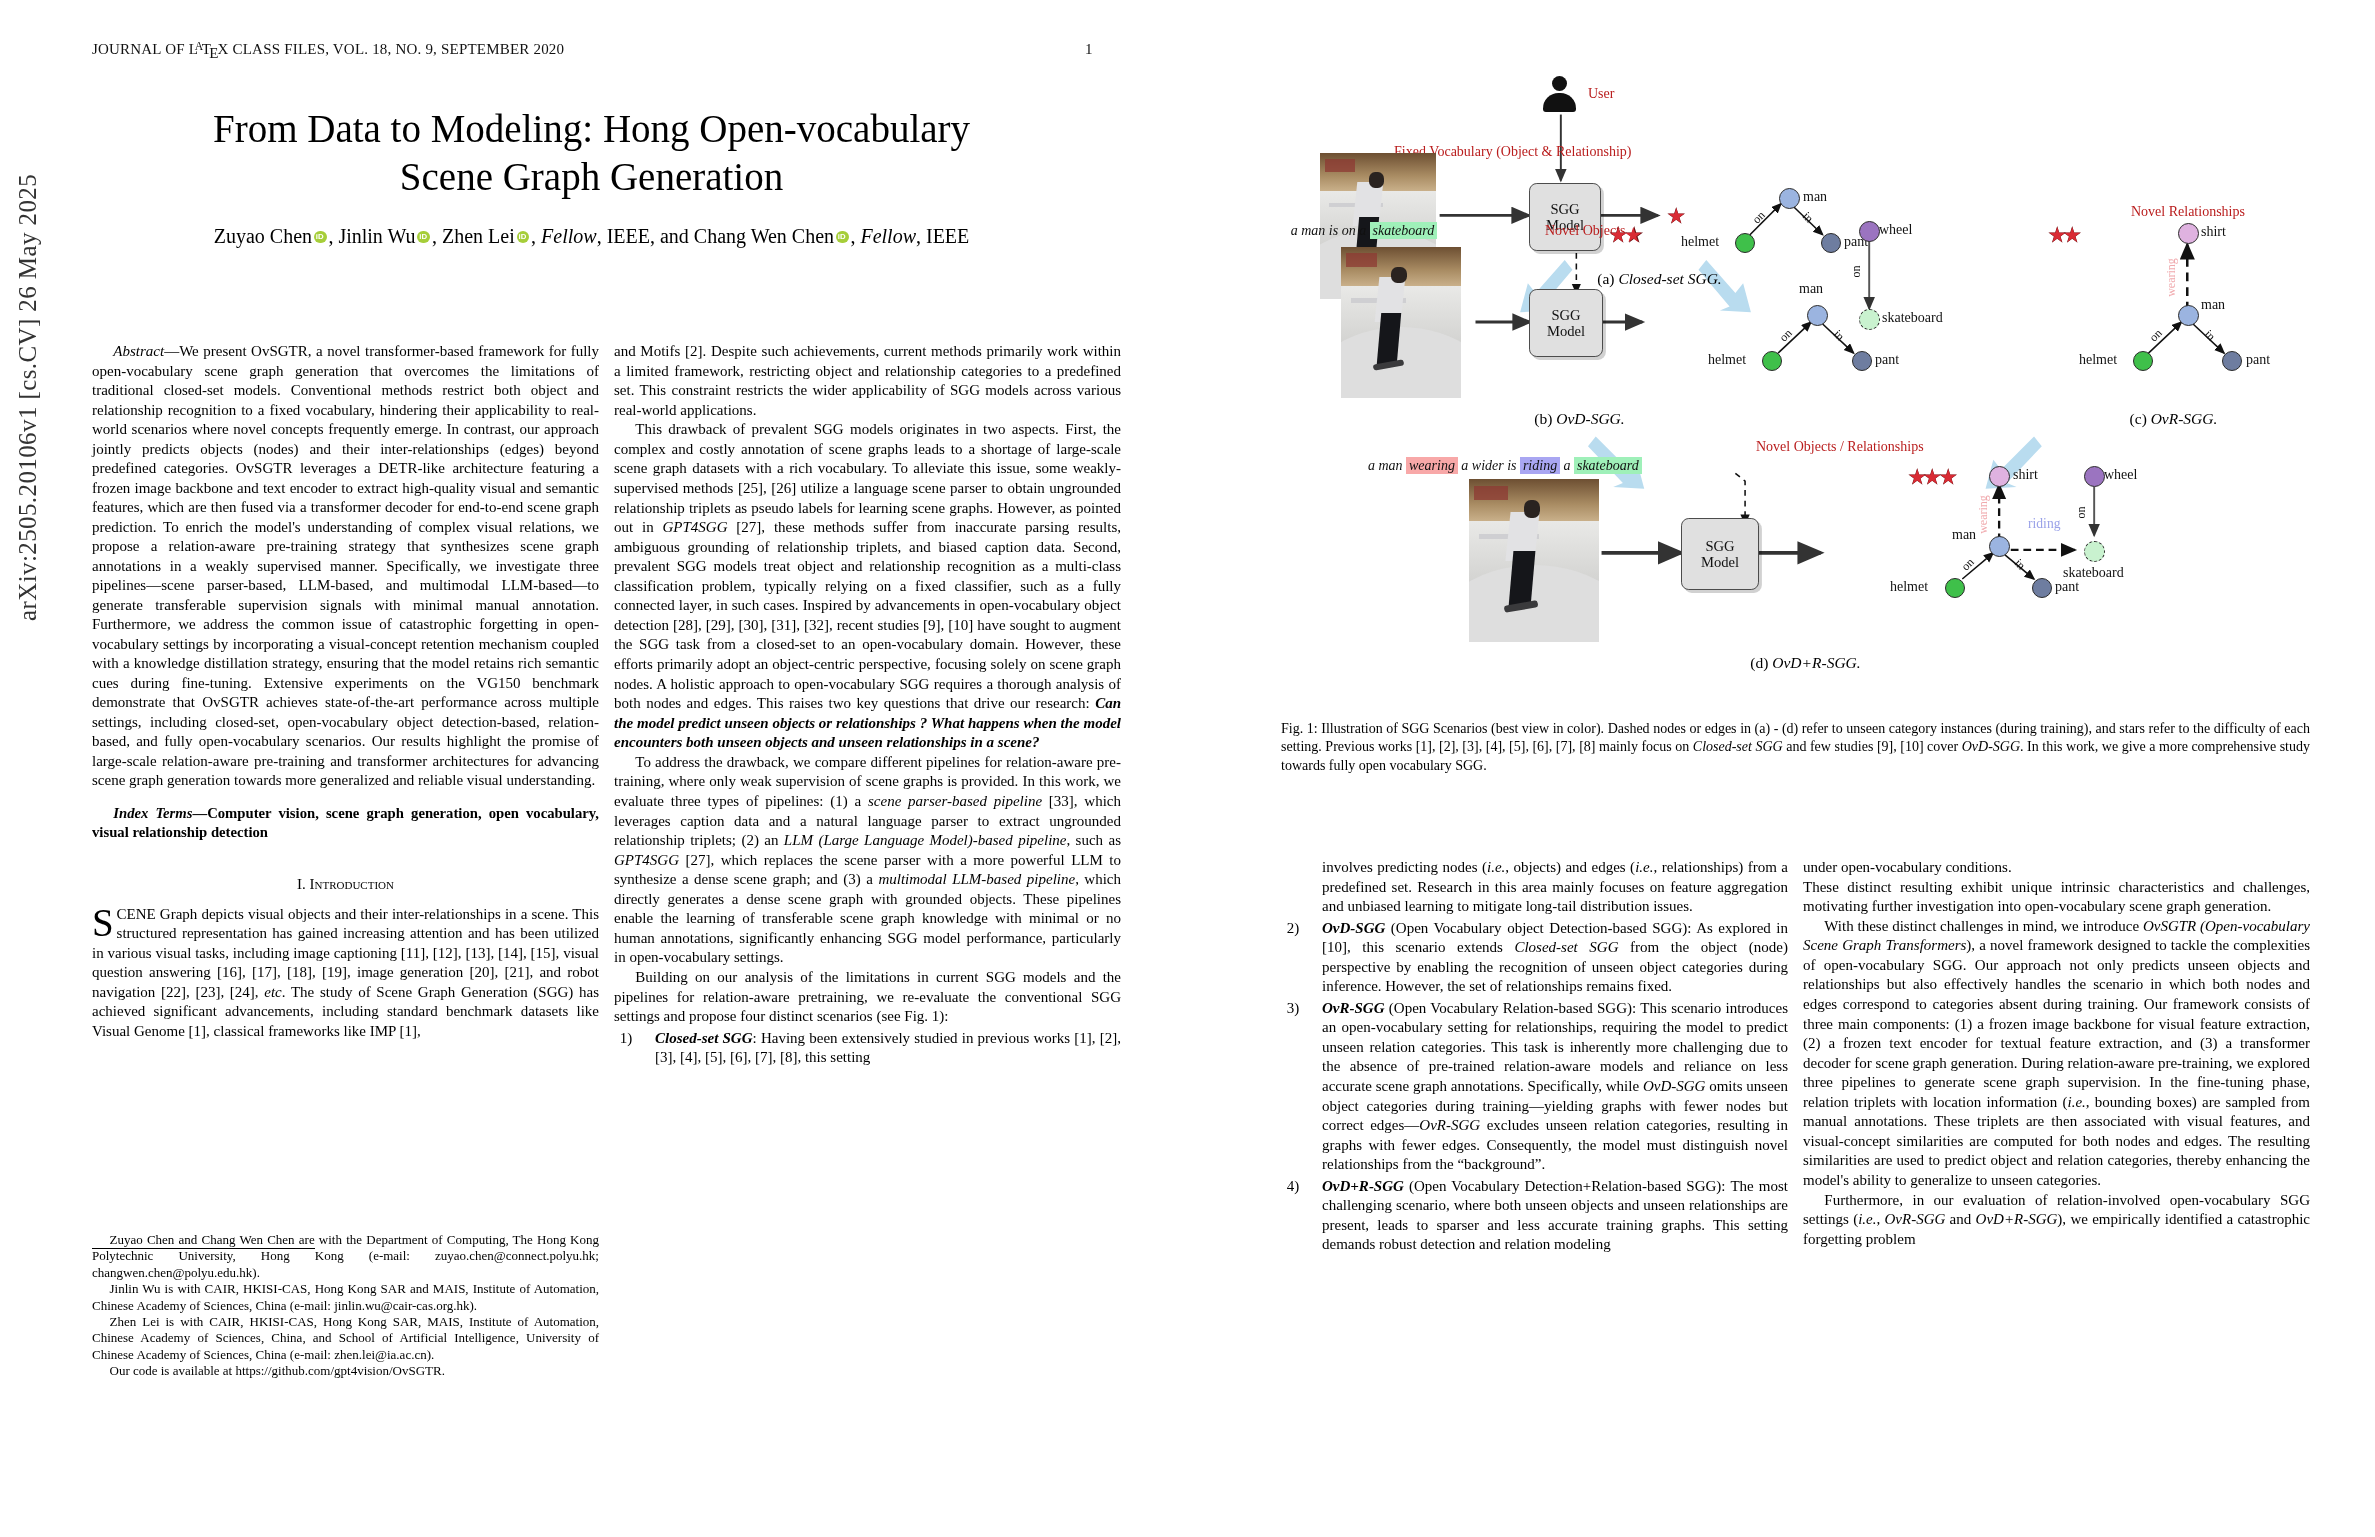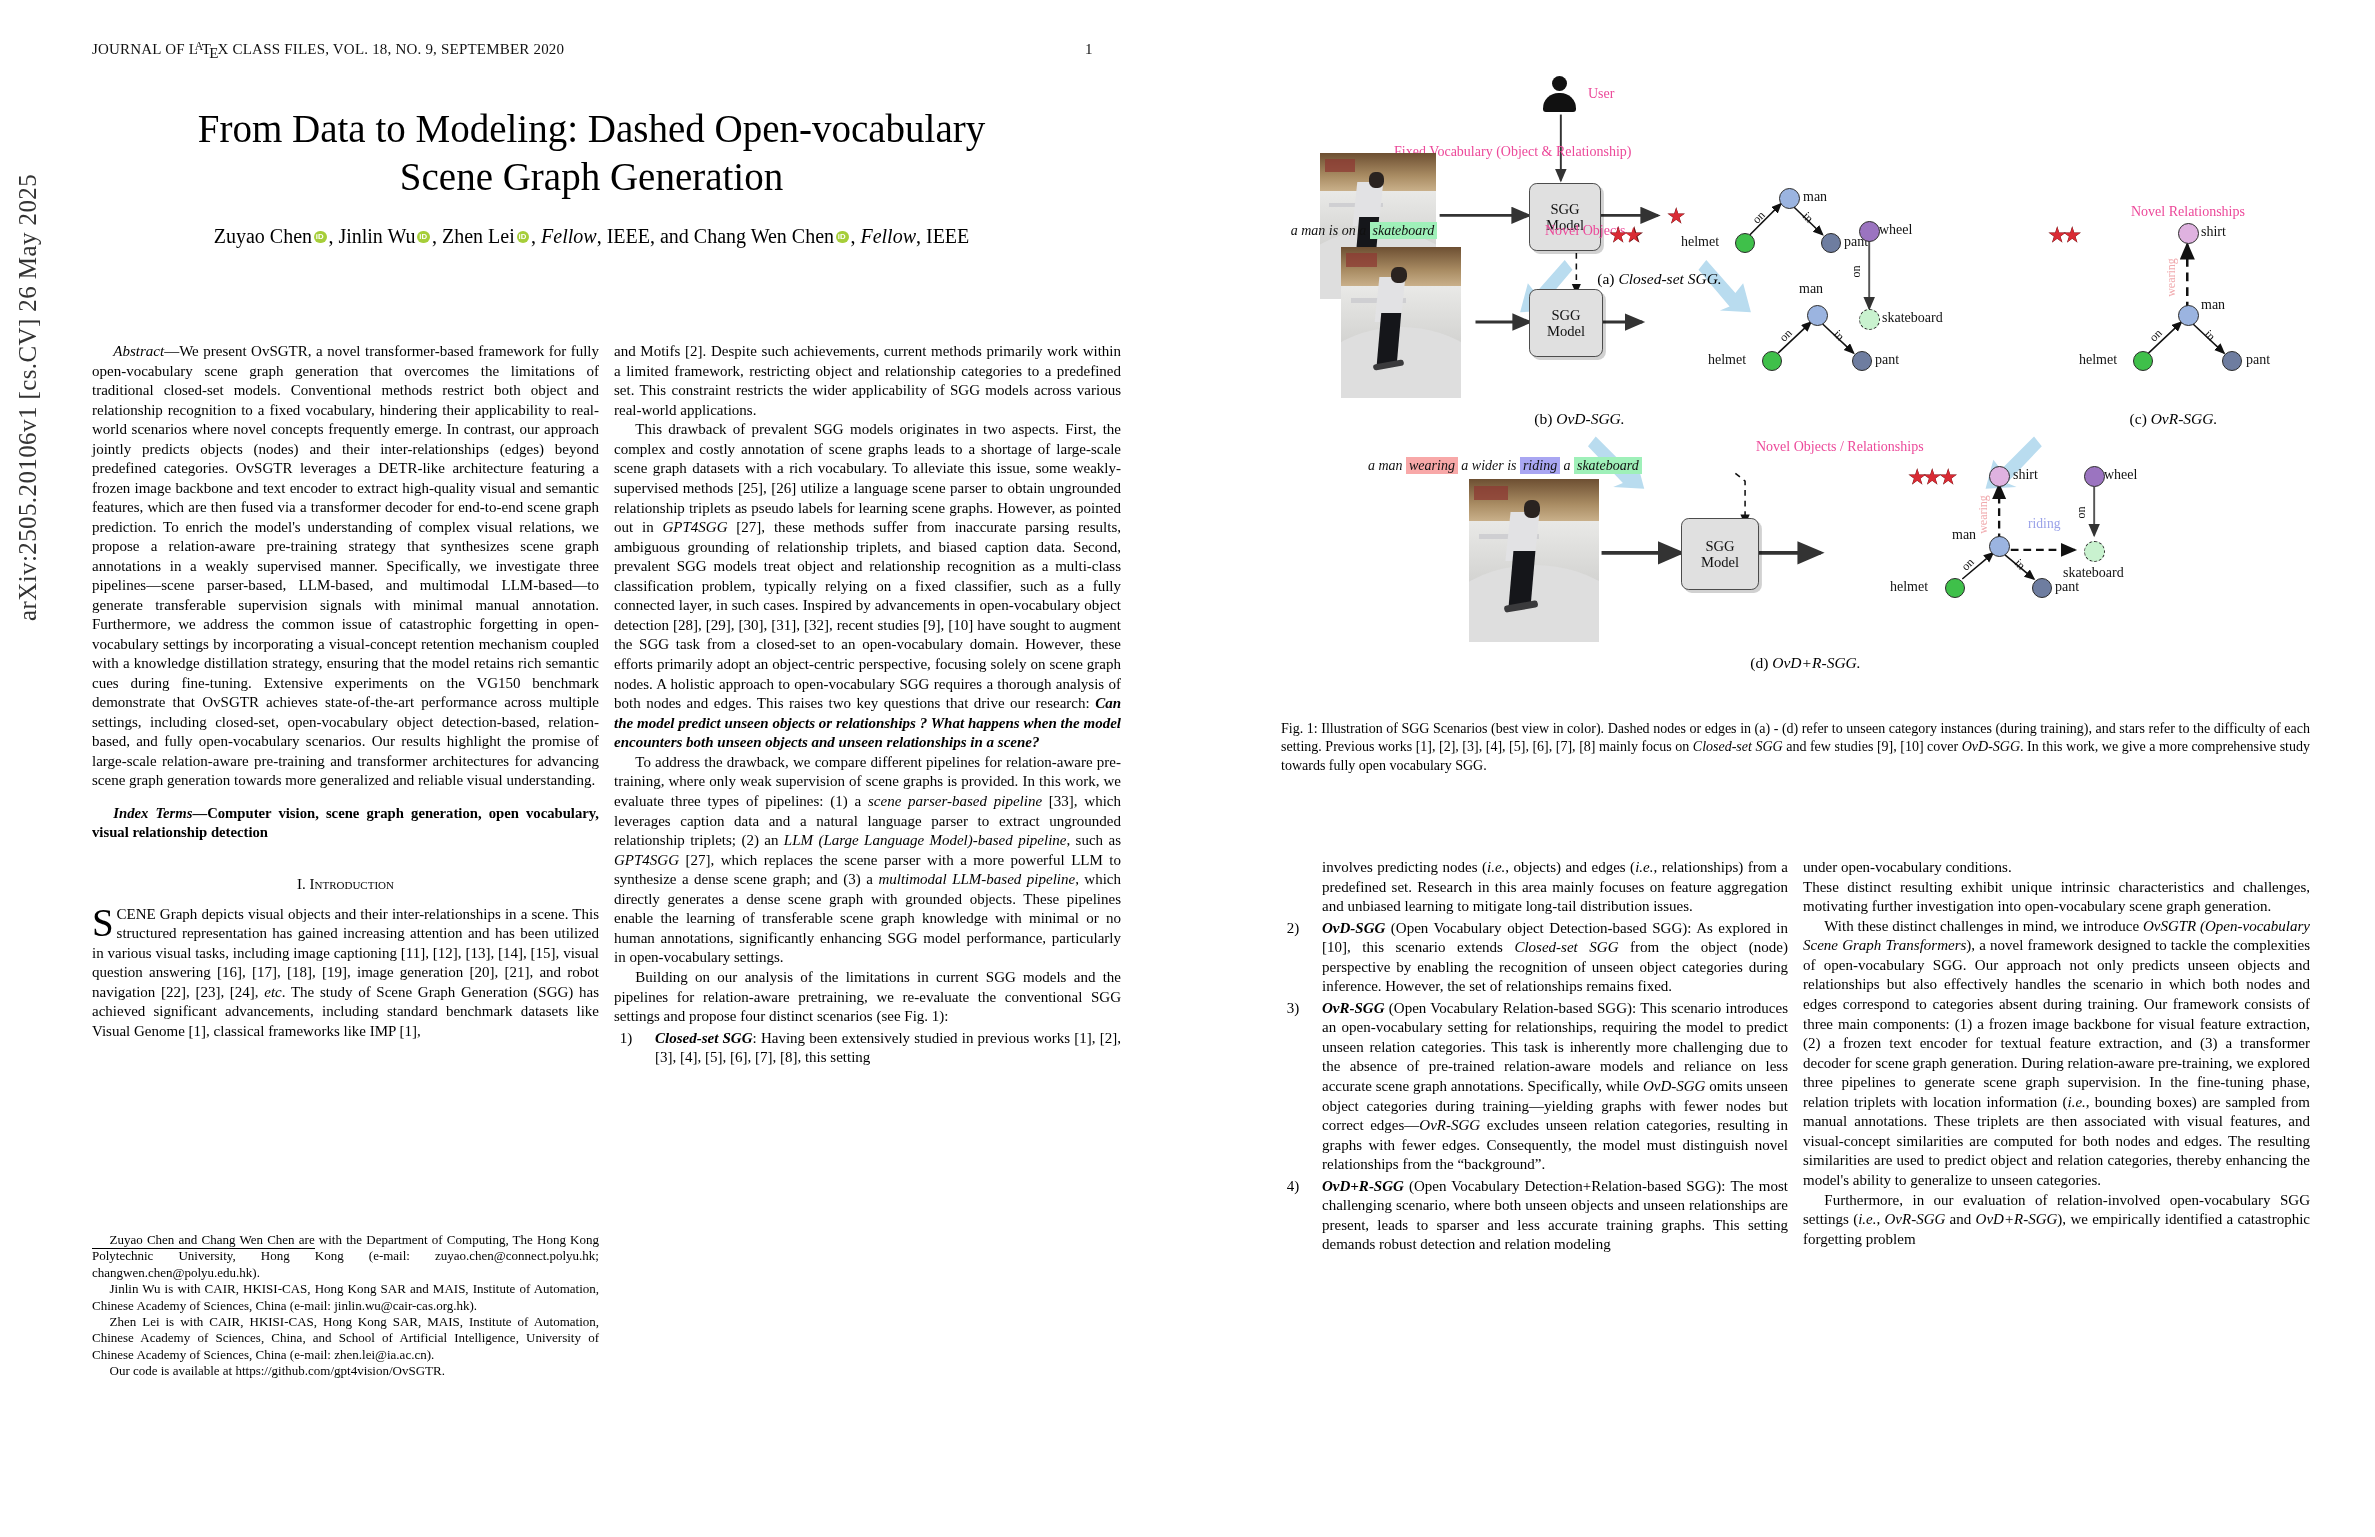--- a/index.html
+++ b/index.html
@@ -102,40 +102,40 @@
   .userfig .b{position:absolute;left:0;top:17.5px;width:33px;height:18.4px;background:#111;border-radius:15.5px 15.5px 2.9px 2.9px;}
 
   .star{position:absolute;width:16.5px;height:16.5px;background:#d92b34;
     clip-path:polygon(50% 0%,61% 35%,98% 35%,68% 57%,79% 91%,50% 70%,21% 91%,32% 57%,2% 35%,39% 35%);}
   .starhalo{position:absolute;width:18.4px;height:18.4px;background:#6b0f12;
     clip-path:polygon(50% 0%,61% 35%,98% 35%,68% 57%,79% 91%,50% 70%,21% 91%,32% 57%,2% 35%,39% 35%);}
 
   .captxt{position:absolute;font-size:14px;font-style:italic;white-space:nowrap;color:#111;}
   .hl{padding:1px 2.9px;font-style:italic;}
 
-  .annot{position:absolute;font-size:14px;color:#ec4899;white-space:nowrap;}
+  .annot{position:absolute;font-size:14px;color:#b91c1c;white-space:nowrap;}
   svg.fl{position:absolute;left:0;top:0;overflow:visible;}
 </style>
 </head>
 <body>
 
 <div class="sheet">
 
   <div class="arxiv-stamp">arXiv:2505.20106v1  [cs.CV]  26 May 2025</div>
 
   <div class="page page-left">
 
     <div class="runhead runhead-l">
       <span>JOURNAL OF </span><span class="ltx">L<span class="a">A</span>T<span class="e">E</span>X</span><span> CLASS FILES, VOL. 18, NO. 9, SEPTEMBER 2020</span>
     </div>
     <div class="folio folio-l">1</div>
 
     <div class="titleblock">
       <div class="ttl">
-        <div>From Data to Modeling: Dashed Open-vocabulary</div>
+        <div>From Data to Modeling: Hong Open-vocabulary</div>
         <div>Scene Graph Generation</div>
       </div>
       <div class="authors"><span>Zuyao Chen</span><span class="orcid"></span><span>, </span><span>Jinlin Wu</span><span class="orcid"></span><span>, </span><span>Zhen Lei</span><span class="orcid"></span><span>, </span><i>Fellow</i><span>, IEEE, and </span><span>Chang Wen Chen</span><span class="orcid"></span><span>, </span><i>Fellow</i><span>, IEEE</span></div>
     </div>
 
     <div class="col c1" style="top:342px;">
       <div class="abs"><i>Abstract</i><span>—</span><span>We present OvSGTR, a novel transformer-based framework for fully open-vocabulary scene graph generation that overcomes the limitations of traditional closed-set models. Conventional methods restrict both object and relationship recognition to a fixed vocabulary, hindering their applicability to real-world scenarios where novel concepts frequently emerge. In contrast, our approach jointly predicts objects (nodes) and their inter-relationships (edges) beyond predefined categories. OvSGTR leverages a DETR-like architecture featuring a frozen image backbone and text encoder to extract high-quality visual and semantic features, which are then fused via a transformer decoder for end-to-end scene graph prediction. To enrich the model's understanding of complex visual relations, we propose a relation-aware pre-training strategy that synthesizes scene graph annotations in a weakly supervised manner. Specifically, we investigate three pipelines—scene parser-based, LLM-based, and multimodal LLM-based—to generate transferable supervision signals with minimal manual annotation. Furthermore, we address the common issue of catastrophic forgetting in open-vocabulary settings by incorporating a visual-concept retention mechanism coupled with a knowledge distillation strategy, ensuring that the model retains rich semantic cues during fine-tuning. Extensive experiments on the VG150 benchmark demonstrate that OvSGTR achieves state-of-the-art performance across multiple settings, including closed-set, open-vocabulary object detection-based, relation-based, and fully open-vocabulary scenarios. Our results highlight the promise of large-scale relation-aware pre-training and transformer architectures for advancing scene graph generation towards more generalized and reliable visual understanding.</span></div>
 
       <div class="idx"><i>Index Terms</i><span>—</span><span>Computer vision, scene graph generation, open vocabulary, visual relationship detection</span></div>
 

